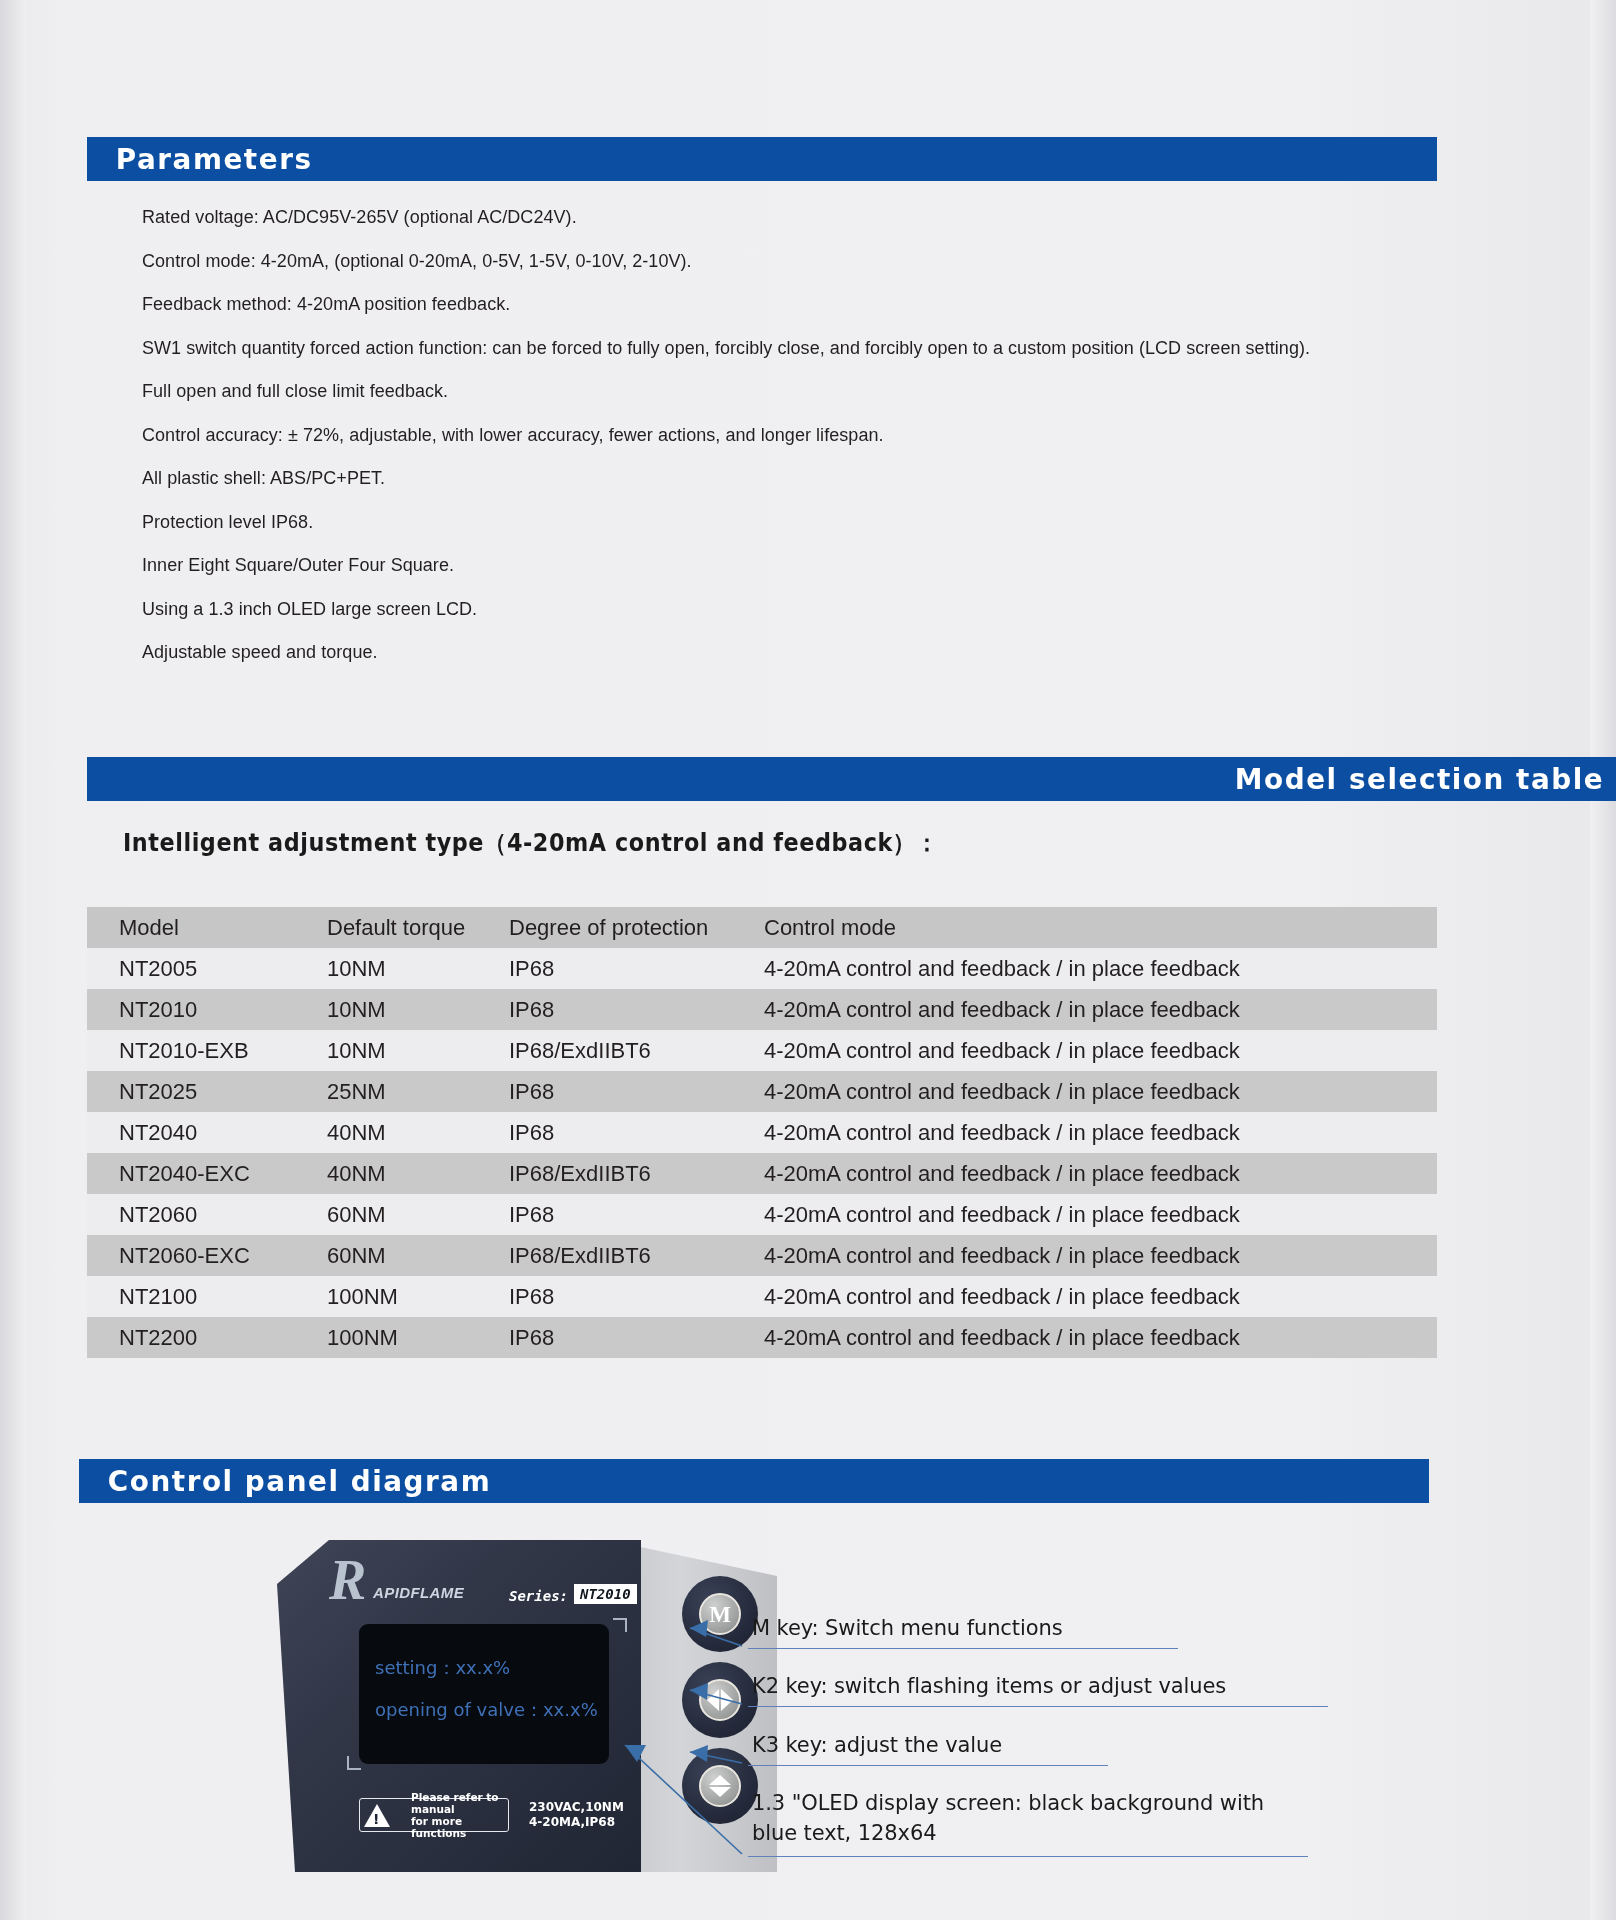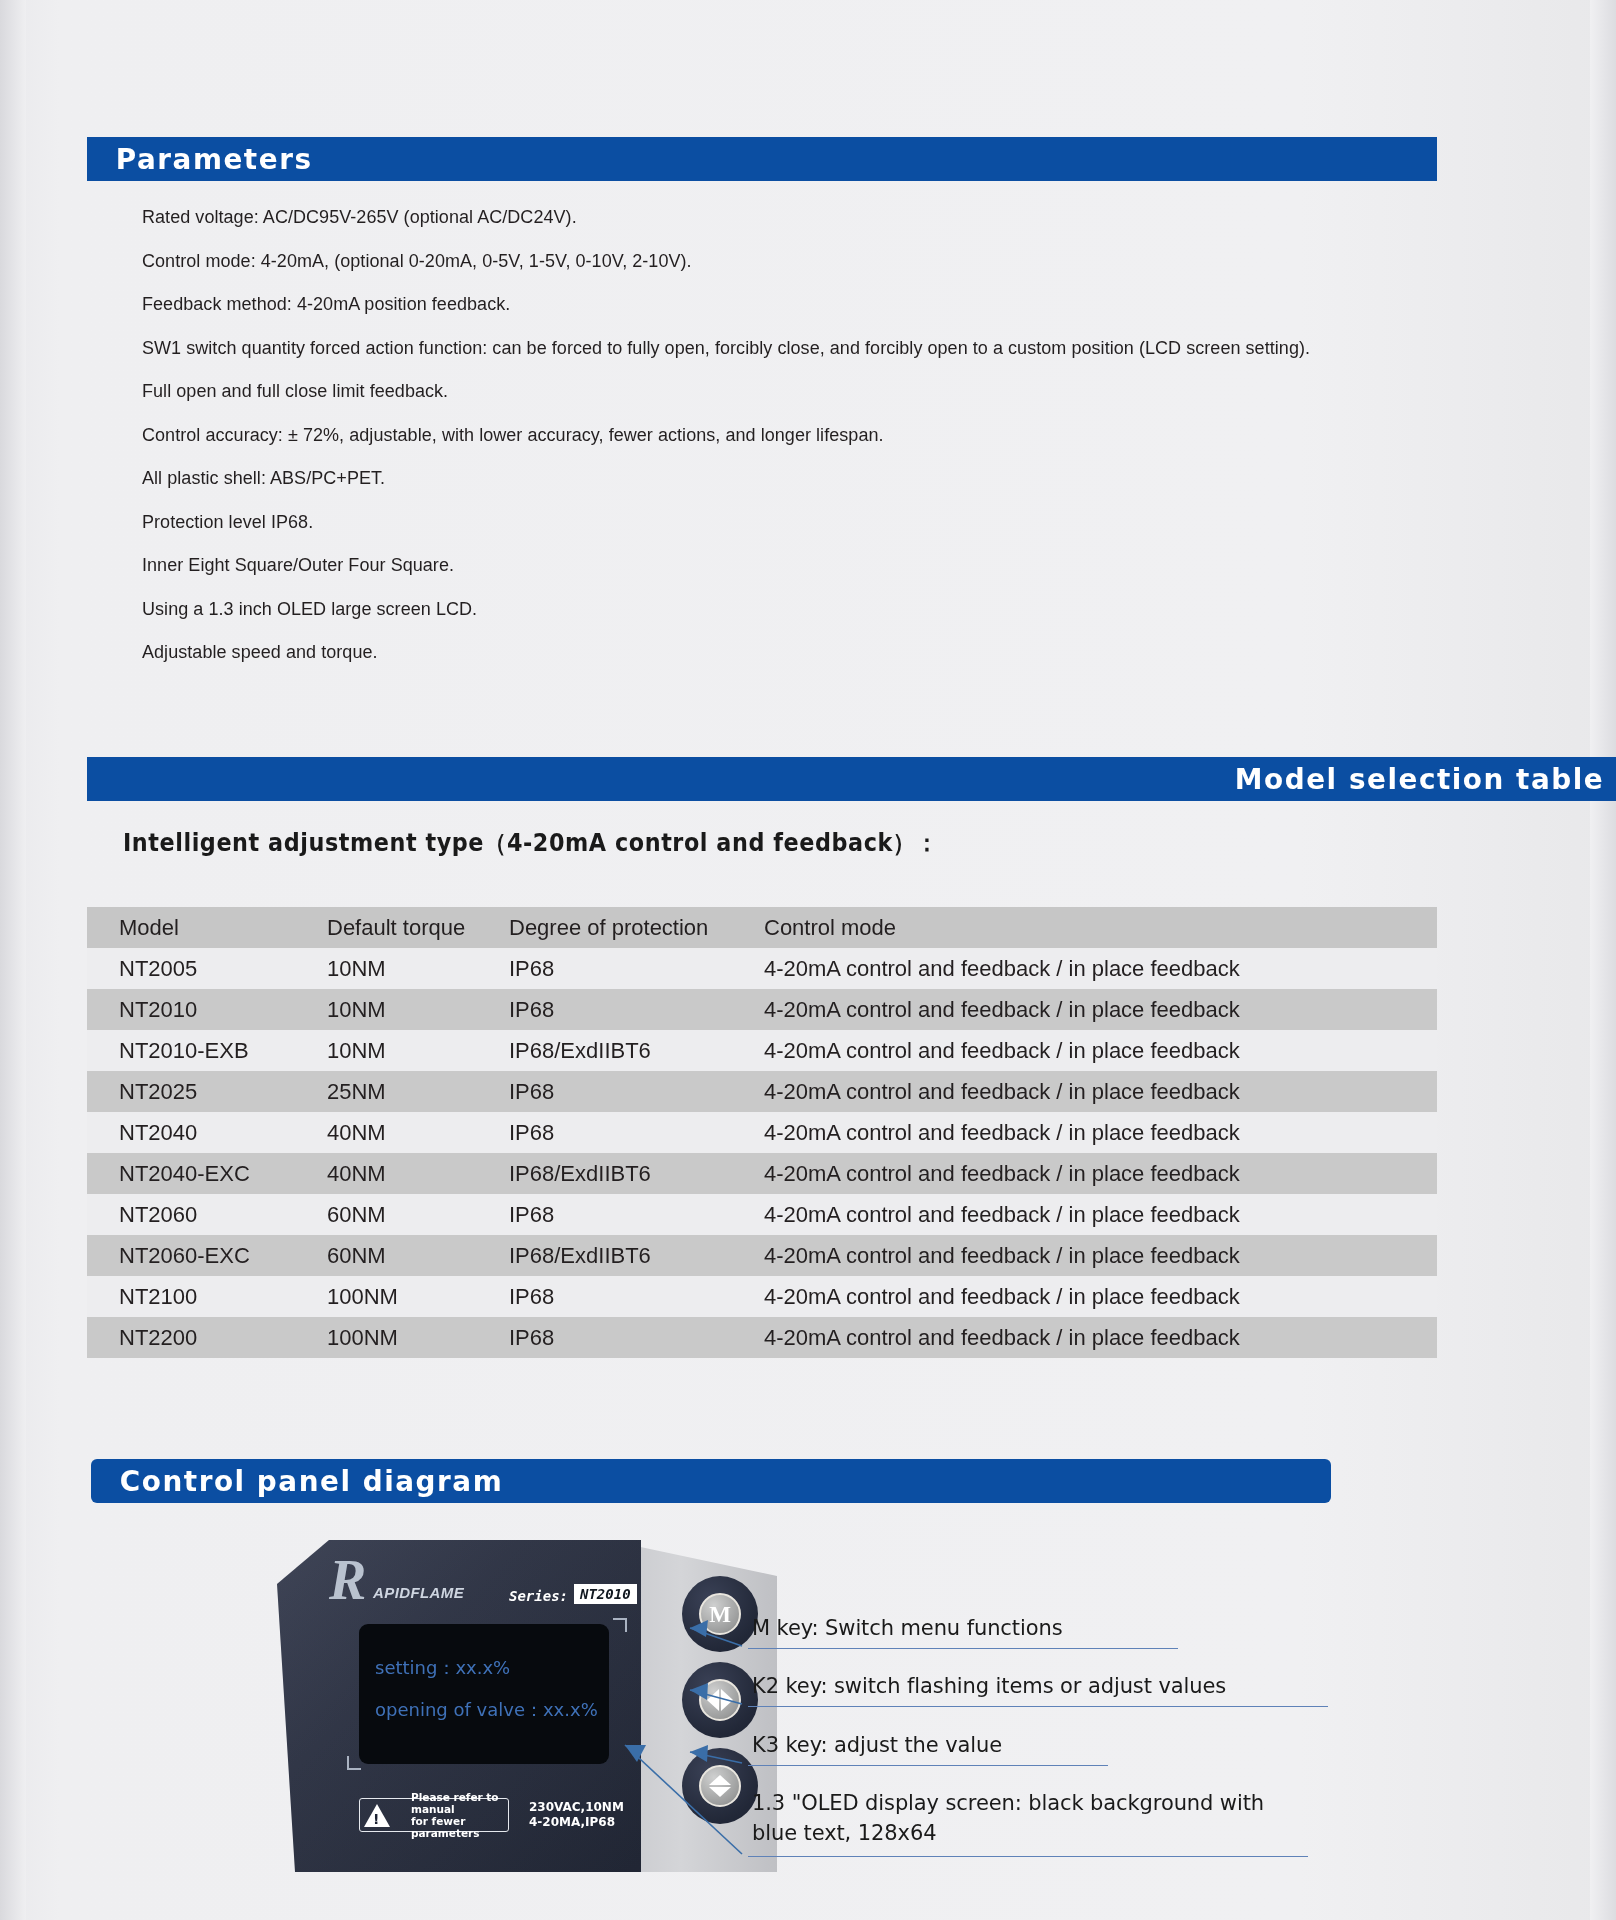--- a/index.html
+++ b/index.html
@@ -49,21 +49,21 @@
     letter-spacing: 1.6px;
     padding-left: 30px;
     font-family: "DejaVu Sans", sans-serif;
     transform: scaleX(0.96);
     transform-origin: left center;
     white-space: nowrap;
   }
 
   #bar-parameters { left: 87px; top: 137px; width: 1350px; }
   #bar-model      { left: 87px; top: 757px; width: 1534px; justify-content: flex-end; }
-  #bar-panel      { left: 91px; top: 1459px; width: 1240px; border-radius: 6px; }
+  #bar-panel      { left: 79px; top: 1459px; width: 1350px; }
 
   
   .param-list {
     position: absolute;
     left: 122px;
     top: 196px;
     width: 1320px;
   }
   .param-line {
     font-size: 18px;
@@ -509,21 +509,21 @@
         <div class="oled-line oled-line-1">setting：xx.x%</div>
         <div class="oled-line oled-line-2">opening of valve：xx.x%</div>
       </div>
 
       <div class="warn-box">
         <div class="warn-tri">
           <span>!</span>
         </div>
         <div class="warn-text">
           <div>Please refer to manual</div>
-          <div>for fewer parameters</div>
+          <div>for more functions</div>
         </div>
       </div>
 
       <div class="rating-text">
         <div>230VAC,10NM</div>
         <div>4-20MA,IP68</div>
       </div>
 
       <div class="btn-stack">
         <div class="btn-pad btn-m">

